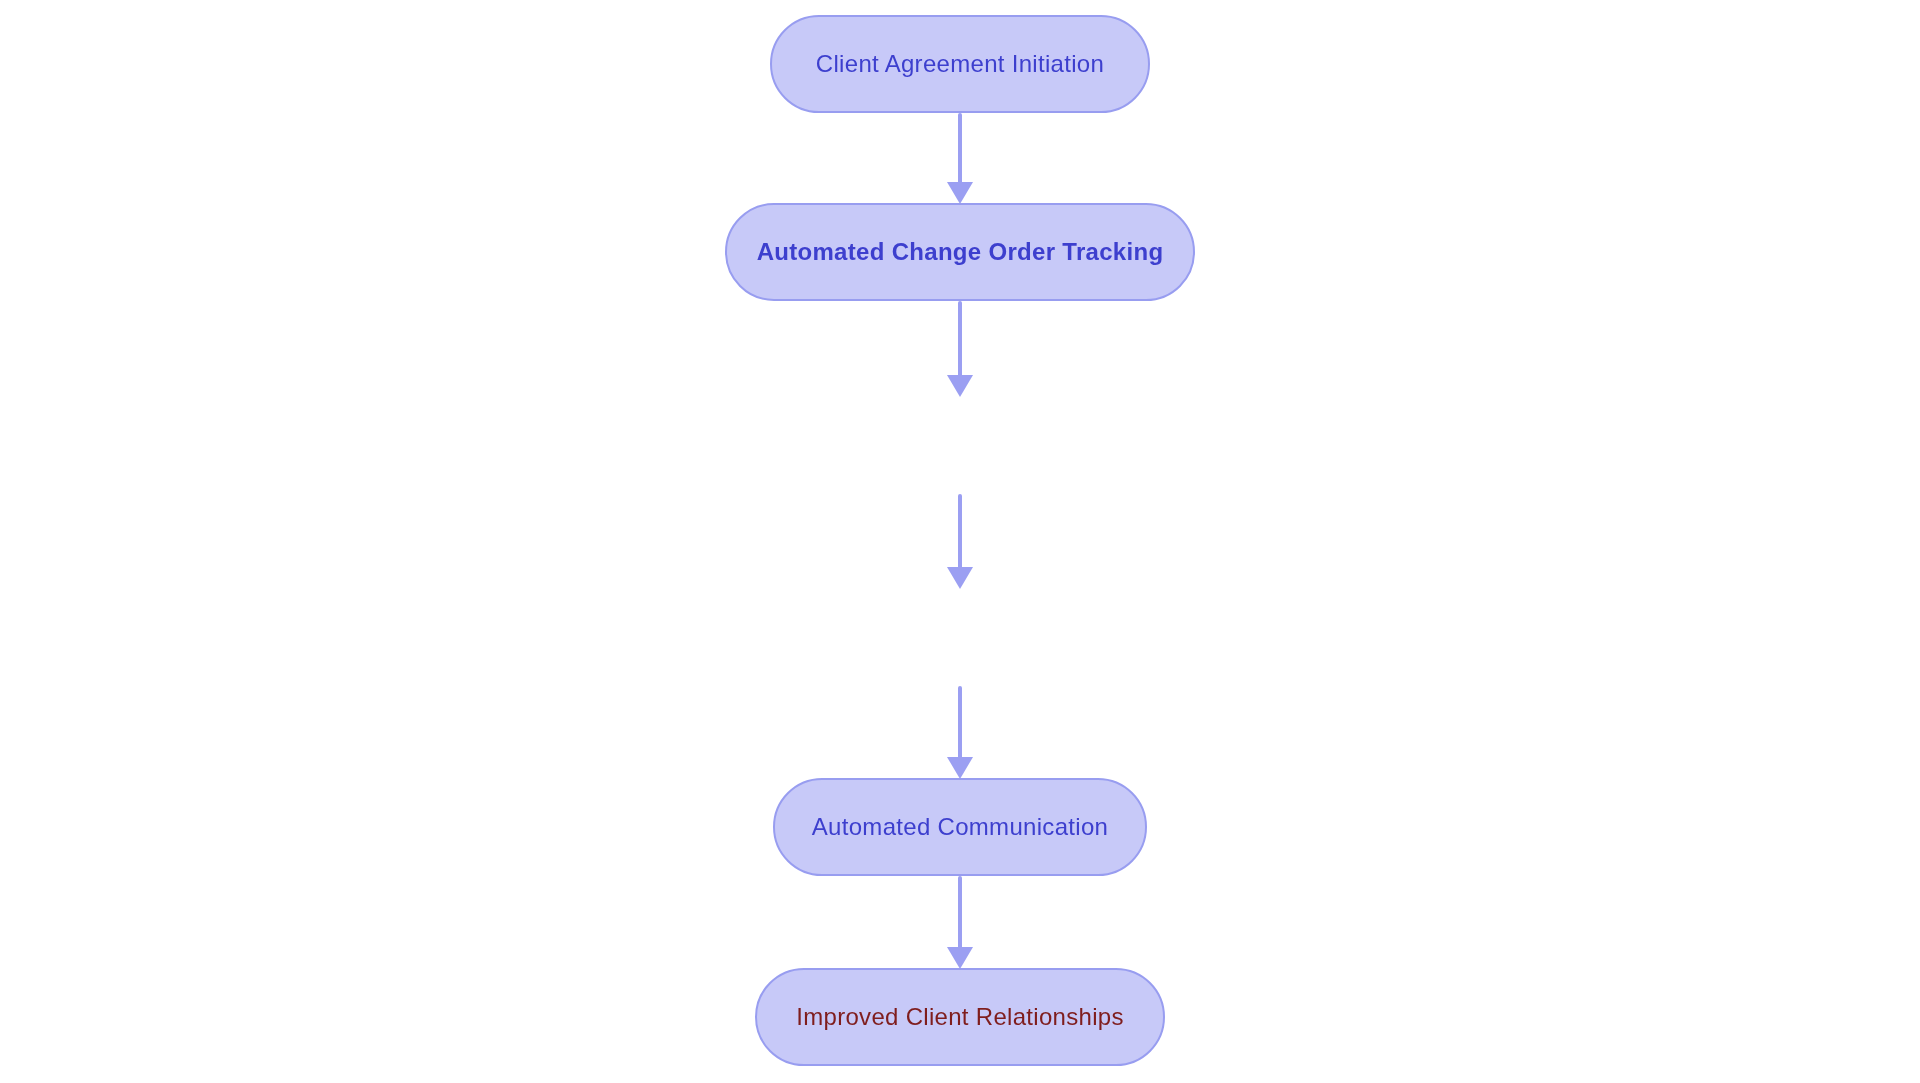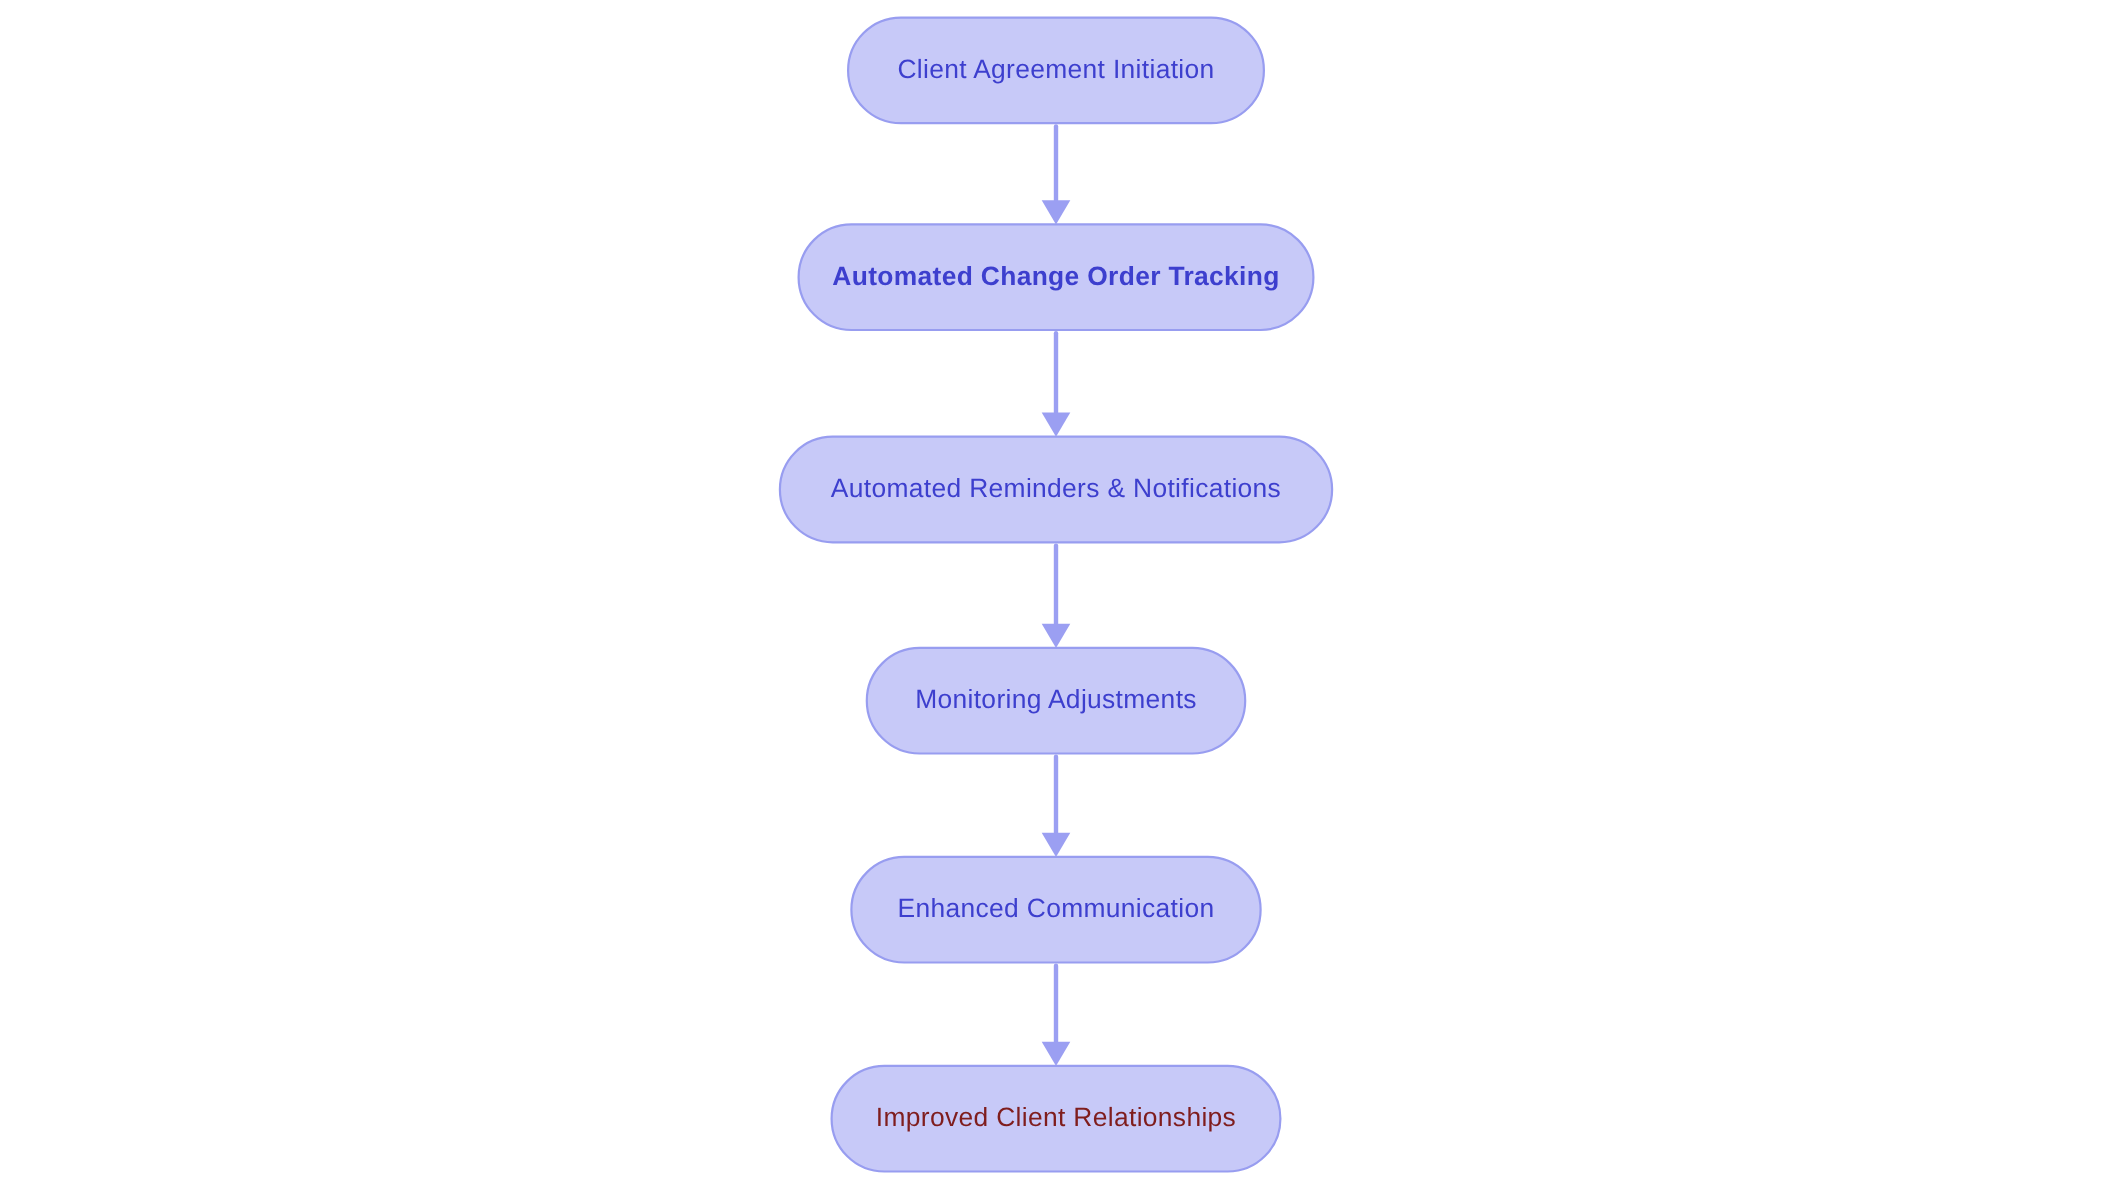--- a/index.html
+++ b/index.html
@@ -55,25 +55,19 @@
     <div class="arrow-line" style="left: 958px; top: 686px; height: 74px; background: rgb(155, 159, 242);"></div>
     <div class="arrow-head" style="left: 947px; top: 757px; border-top-color: rgb(155, 159, 242);"></div>
     <div class="arrow-line" style="left: 958px; top: 876px; height: 74px; background: rgb(155, 159, 242);"></div>
     <div class="arrow-head" style="left: 947px; top: 947px; border-top-color: rgb(155, 159, 242);"></div>
     <div class="node" style="left: 770px; top: 15px; width: 380px; height: 98px; background: rgb(199, 201, 248); border-color: rgb(152, 157, 240); color: rgb(61, 63, 206);">
       <span>Client Agreement Initiation</span>
     </div>
     <div class="node" style="left: 725px; top: 203px; width: 470px; height: 98px; background: rgb(199, 201, 248); border-color: rgb(152, 157, 240); color: rgb(61, 63, 206); font-weight: bold;">
       <span>Automated Change Order Tracking</span>
     </div>
-    <div class="node" style="left: 708px; top: 396px; width: 504px; height: 98px; background: rgb(199, 201, 248); border-color: rgb(152, 157, 240); color: rgb(61, 63, 206);">
-      <span>Automated Reminders &amp; Notifications</span>
-    </div>
-    <div class="node" style="left: 787px; top: 588px; width: 346px; height: 98px; background: rgb(199, 201, 248); border-color: rgb(152, 157, 240); color: rgb(61, 63, 206);">
-      <span>Monitoring Adjustments</span>
-    </div>
     <div class="node" style="left: 773px; top: 778px; width: 374px; height: 98px; background: rgb(199, 201, 248); border-color: rgb(152, 157, 240); color: rgb(61, 63, 206);">
-      <span>Enhanced Communication</span>
+      <span>Automated Communication</span>
     </div>
     <div class="node" style="left: 755px; top: 968px; width: 410px; height: 98px; background: rgb(199, 201, 248); border-color: rgb(152, 157, 240); color: #7f1d1d;">
       <span>Improved Client Relationships</span>
     </div>
   </div>
 
 </body></html>

